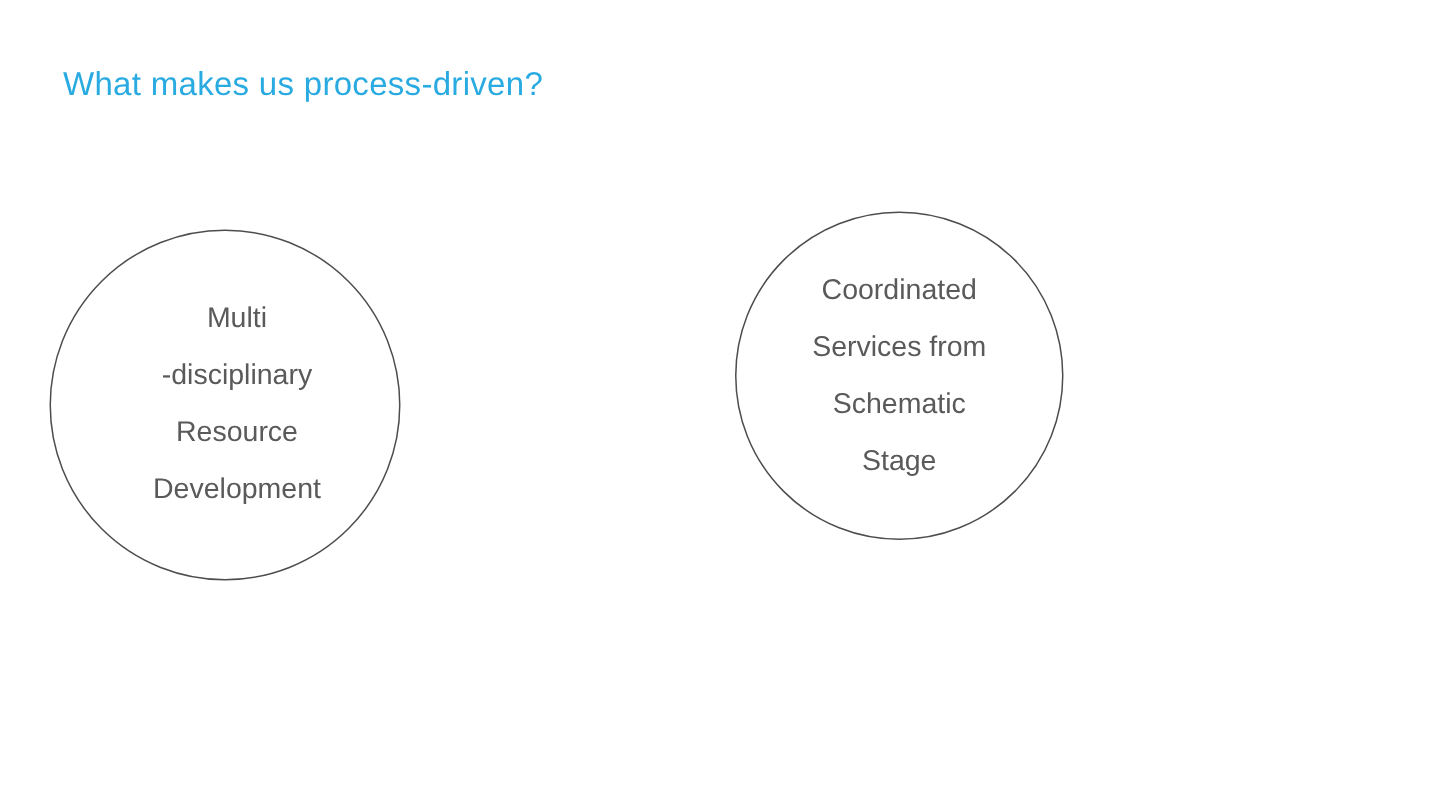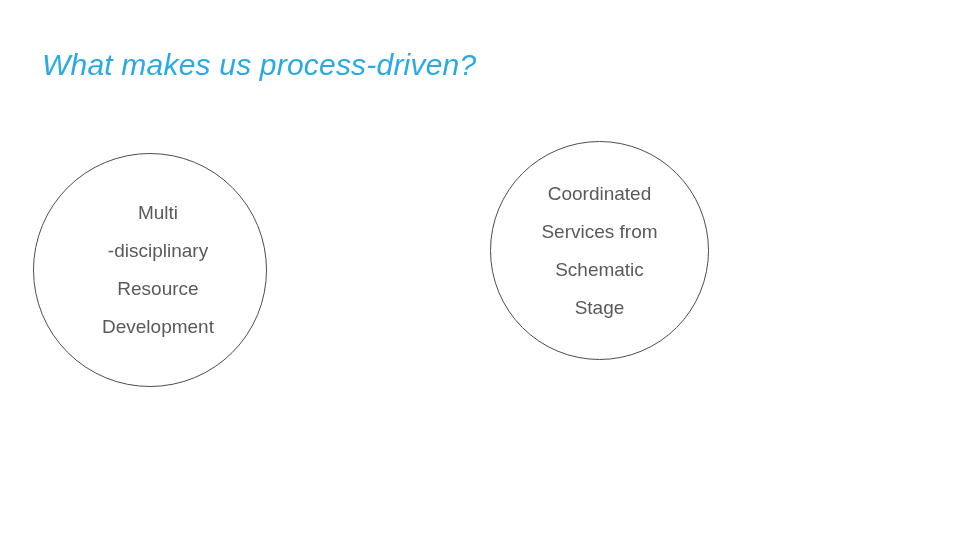--- a/index.html
+++ b/index.html
@@ -16,26 +16,25 @@
   .slide {
     position: relative;
     width: 960px;
     height: 540px;
     background: #ffffff;
   }
   .slide-title {
     position: absolute;
     left: 42px;
     top: 28px;
-    font-size: 30px;
+    font-size: 22px;
     font-weight: 400;
     letter-spacing: 0.2px;
     color: #29abe2;
     white-space: nowrap;
-    font-style: italic;
   }
   .circle-row {
     position: absolute;
     left: 0;
     top: 0;
     width: 960px;
     height: 388px;
   }
   .circle {
     position: absolute;

